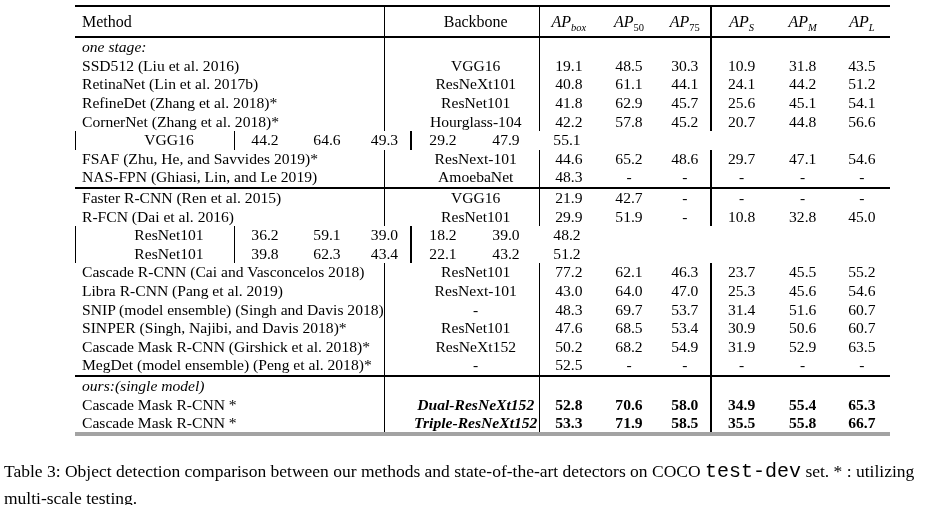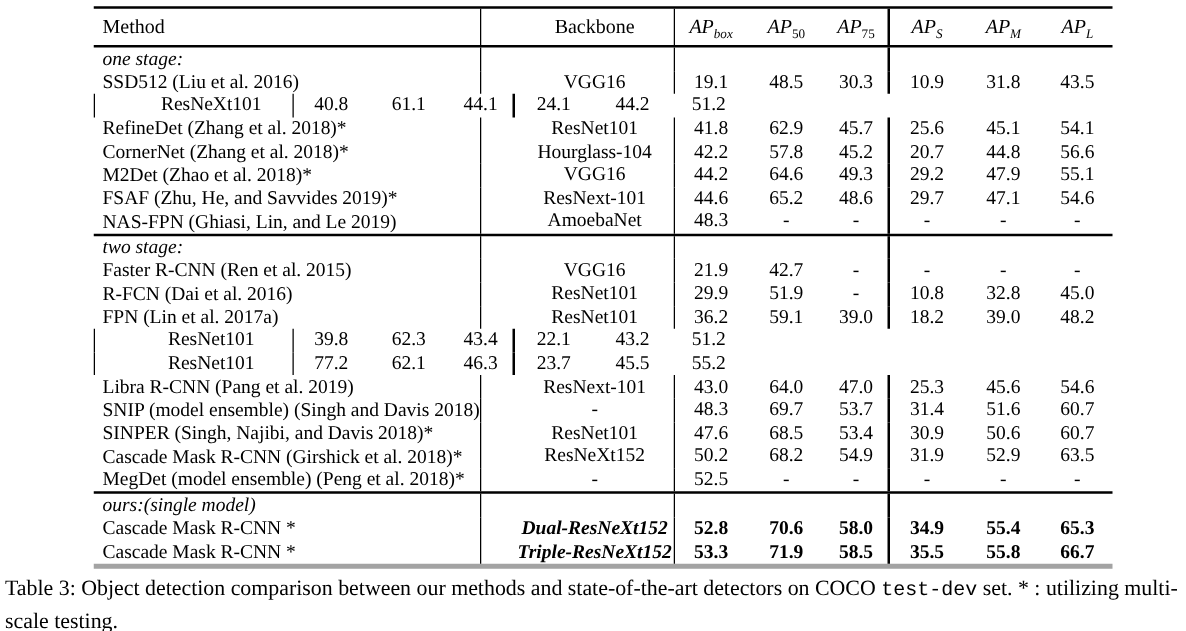--- a/index.html
+++ b/index.html
@@ -10,21 +10,21 @@
   }
   .table-wrap{
     position:absolute;left:75px;top:5px;width:815px;
     border-top:2px solid #000;border-bottom:4px solid #a3a3a3;
     box-sizing:border-box;
   }
   .hdr-row{
     display:flex;height:29px;align-items:center;
     border-bottom:2px solid #000;font-size:16px;
   }
-  .row{display:flex;height:18.6px;align-items:flex-end;font-size:15.6px;}
+  .row{display:flex;height:18.6px;align-items:center;font-size:15.6px;}
   .section{border-top:0;}
   .section + .section{border-top:2px solid #000;}
   .c-method{width:318px;padding-left:7px;box-sizing:border-box;white-space:nowrap;overflow:hidden;}
   .c-backbone{
     width:160px;box-sizing:border-box;align-self:stretch;
     border-left:1px solid #000;border-right:1px solid #000;
     display:flex;align-items:center;justify-content:center;white-space:nowrap;padding-left:28px;
   }
   .c-ap{box-sizing:border-box;align-self:stretch;display:flex;align-items:center;justify-content:center;}
   .c-ap0{width:60px;}
@@ -37,21 +37,21 @@
   .ap-head{font-style:italic;}
   .ap-head sub{font-size:10.5px;line-height:0;}
   .sub-it{font-style:italic;}
   .sub-up{font-style:normal;}
   .bi{font-weight:bold;font-style:italic;}
   .bold{font-weight:bold;}
   .caption{
     position:absolute;left:4px;top:458px;width:943px;
     font-size:17.5px;line-height:1.42;color:#000;
   }
-  .mono{font-family:"Liberation Mono","DejaVu Sans Mono",monospace;font-size:16px;}
+  .mono{font-family:"Liberation Mono","DejaVu Sans Mono",monospace;font-size:20px;}
 </style>
 </head>
 <body>
 
 <div class="table-wrap">
   <div class="hdr-row">
       <div class="c-method">Method</div>
       <div class="c-backbone">Backbone</div>
       <div class="c-ap c-ap0">
         <span class="ap-head"><span>AP</span><sub class="sub-it">box</sub></span>
@@ -88,20 +88,21 @@
           <div class="c-method">SSD512 (Liu et al. 2016)</div>
           <div class="c-backbone">VGG16</div>
           <div class="c-ap c-ap0">19.1</div>
           <div class="c-ap c-ap1">48.5</div>
           <div class="c-ap c-ap2">30.3</div>
           <div class="c-ap c-ap3">10.9</div>
           <div class="c-ap c-ap4">31.8</div>
           <div class="c-ap c-ap5">43.5</div>
         </div>
         <div class="row">
+          <div class="c-method">RetinaNet (Lin et al. 2017b)</div>
           <div class="c-backbone">ResNeXt101</div>
           <div class="c-ap c-ap0">40.8</div>
           <div class="c-ap c-ap1">61.1</div>
           <div class="c-ap c-ap2">44.1</div>
           <div class="c-ap c-ap3">24.1</div>
           <div class="c-ap c-ap4">44.2</div>
           <div class="c-ap c-ap5">51.2</div>
         </div>
         <div class="row">
           <div class="c-method">RefineDet (Zhang et al. 2018)*</div>
@@ -117,21 +118,20 @@
           <div class="c-method">CornerNet (Zhang et al. 2018)*</div>
           <div class="c-backbone">Hourglass-104</div>
           <div class="c-ap c-ap0">42.2</div>
           <div class="c-ap c-ap1">57.8</div>
           <div class="c-ap c-ap2">45.2</div>
           <div class="c-ap c-ap3">20.7</div>
           <div class="c-ap c-ap4">44.8</div>
           <div class="c-ap c-ap5">56.6</div>
         </div>
         <div class="row">
-          <div class="c-method">M2Det (Zhao et al. 2018)*</div>
           <div class="c-backbone">VGG16</div>
           <div class="c-ap c-ap0">44.2</div>
           <div class="c-ap c-ap1">64.6</div>
           <div class="c-ap c-ap2">49.3</div>
           <div class="c-ap c-ap3">29.2</div>
           <div class="c-ap c-ap4">47.9</div>
           <div class="c-ap c-ap5">55.1</div>
         </div>
         <div class="row">
           <div class="c-method">FSAF (Zhu, He, and Savvides 2019)*</div>
@@ -149,69 +149,59 @@
           <div class="c-ap c-ap0">48.3</div>
           <div class="c-ap c-ap1">-</div>
           <div class="c-ap c-ap2">-</div>
           <div class="c-ap c-ap3">-</div>
           <div class="c-ap c-ap4">-</div>
           <div class="c-ap c-ap5">-</div>
         </div>
       </div>
       <div class="section">
         <div class="row">
-          <div class="c-method sec-label">two stage:</div>
-          <div class="c-backbone"></div>
-          <div class="c-ap c-ap0"></div>
-          <div class="c-ap c-ap1"></div>
-          <div class="c-ap c-ap2"></div>
-          <div class="c-ap c-ap3"></div>
-          <div class="c-ap c-ap4"></div>
-          <div class="c-ap c-ap5"></div>
-        </div>
-        <div class="row">
           <div class="c-method">Faster R-CNN (Ren et al. 2015)</div>
           <div class="c-backbone">VGG16</div>
           <div class="c-ap c-ap0">21.9</div>
           <div class="c-ap c-ap1">42.7</div>
           <div class="c-ap c-ap2">-</div>
           <div class="c-ap c-ap3">-</div>
           <div class="c-ap c-ap4">-</div>
           <div class="c-ap c-ap5">-</div>
         </div>
         <div class="row">
           <div class="c-method">R-FCN (Dai et al. 2016)</div>
           <div class="c-backbone">ResNet101</div>
           <div class="c-ap c-ap0">29.9</div>
           <div class="c-ap c-ap1">51.9</div>
           <div class="c-ap c-ap2">-</div>
           <div class="c-ap c-ap3">10.8</div>
           <div class="c-ap c-ap4">32.8</div>
           <div class="c-ap c-ap5">45.0</div>
         </div>
         <div class="row">
-          <div class="c-method">FPN (Lin et al. 2017a)</div>
           <div class="c-backbone">ResNet101</div>
           <div class="c-ap c-ap0">36.2</div>
           <div class="c-ap c-ap1">59.1</div>
           <div class="c-ap c-ap2">39.0</div>
           <div class="c-ap c-ap3">18.2</div>
           <div class="c-ap c-ap4">39.0</div>
           <div class="c-ap c-ap5">48.2</div>
         </div>
         <div class="row">
           <div class="c-backbone">ResNet101</div>
           <div class="c-ap c-ap0">39.8</div>
           <div class="c-ap c-ap1">62.3</div>
           <div class="c-ap c-ap2">43.4</div>
           <div class="c-ap c-ap3">22.1</div>
           <div class="c-ap c-ap4">43.2</div>
           <div class="c-ap c-ap5">51.2</div>
         </div>
         <div class="row">
+          <div class="c-method">Cascade R-CNN (Cai and Vasconcelos 2018)</div>
           <div class="c-backbone">ResNet101</div>
           <div class="c-ap c-ap0">77.2</div>
           <div class="c-ap c-ap1">62.1</div>
           <div class="c-ap c-ap2">46.3</div>
           <div class="c-ap c-ap3">23.7</div>
           <div class="c-ap c-ap4">45.5</div>
           <div class="c-ap c-ap5">55.2</div>
         </div>
         <div class="row">
           <div class="c-method">Libra R-CNN (Pang et al. 2019)</div>

